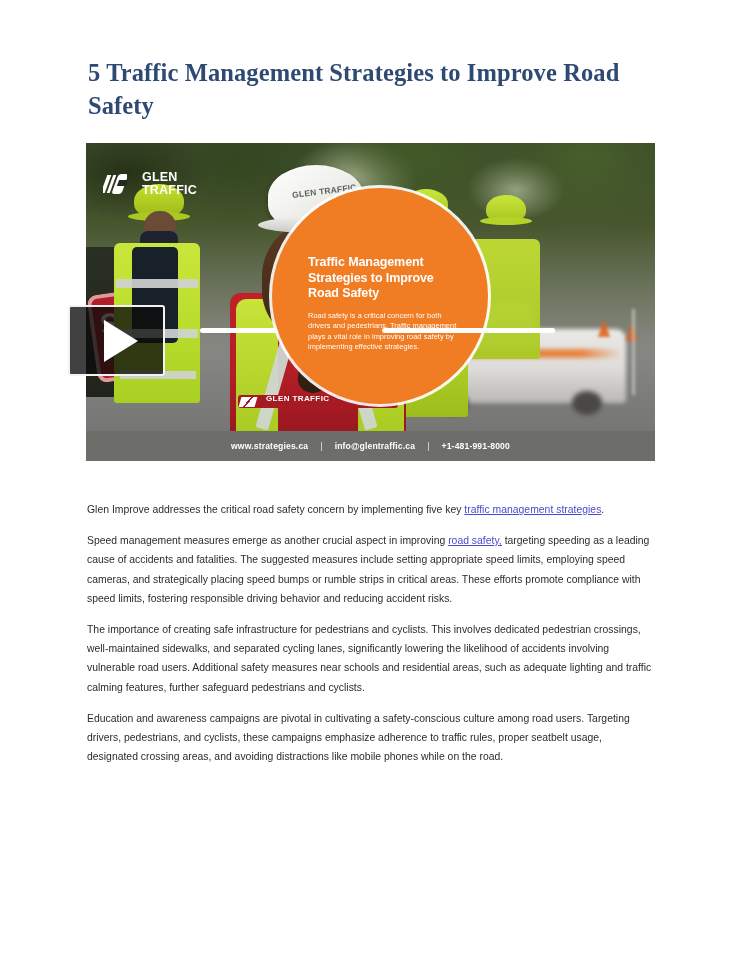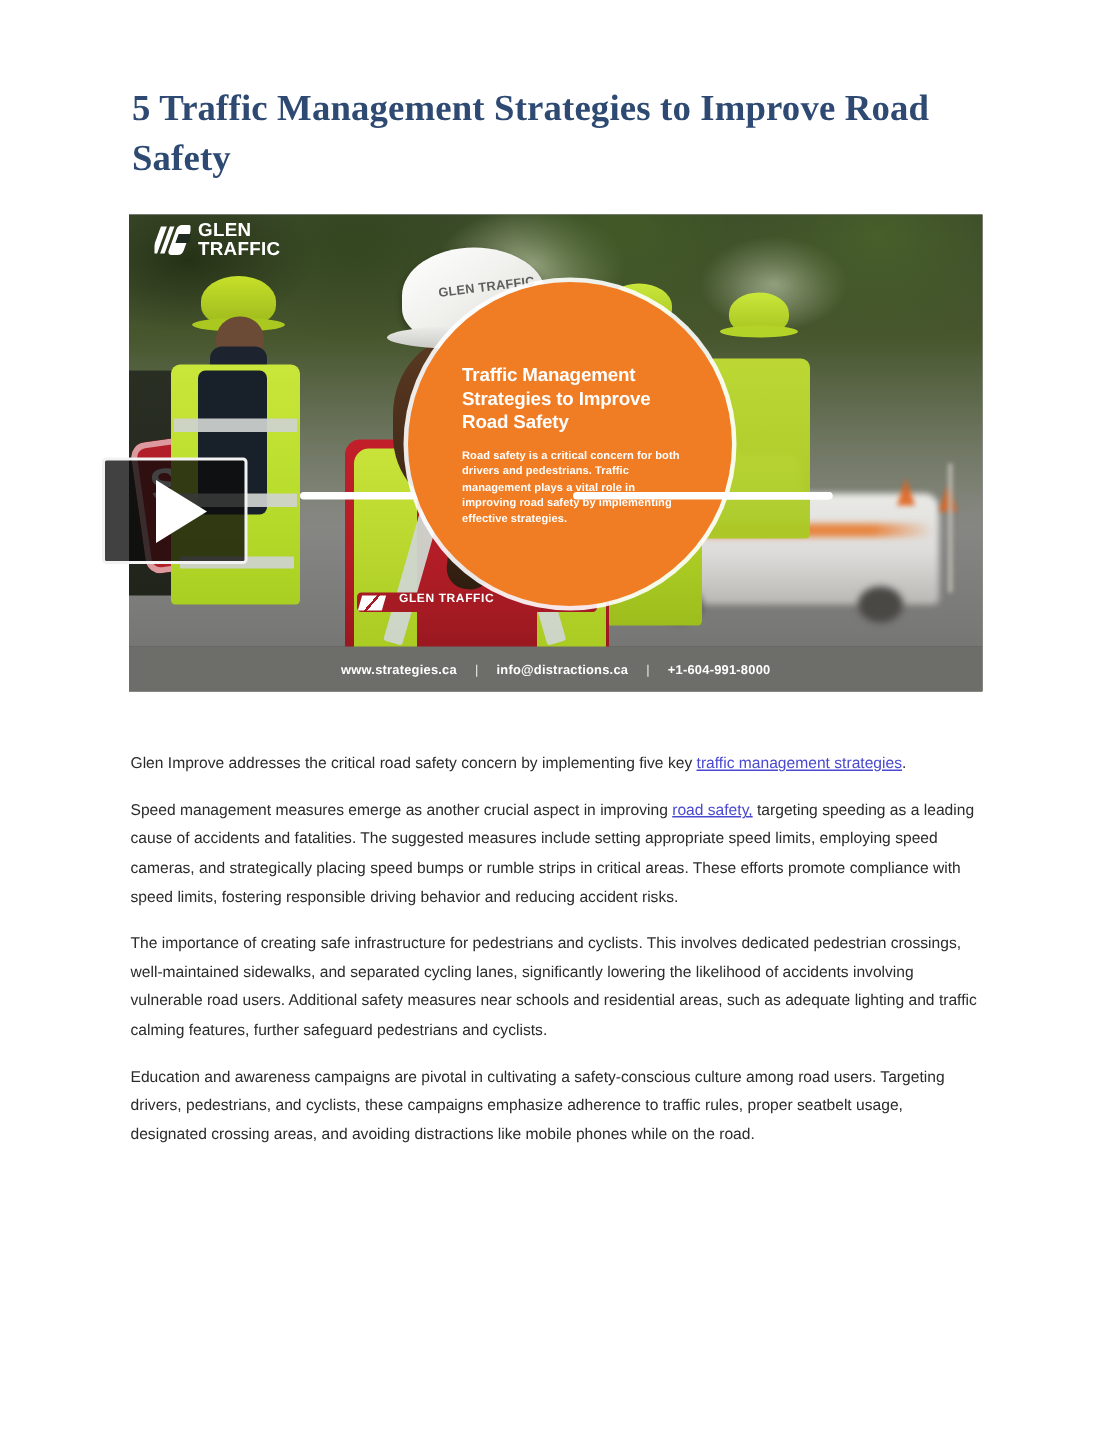--- a/index.html
+++ b/index.html
@@ -262,36 +262,36 @@
     top: 45px;
     width: 216px;
     height: 216px;
     background: #f07c24;
     border-radius: 50%;
     box-shadow: 0 0 0 3px rgba(255,255,255,.9);
   }
   .circle-inner {
     position: absolute;
     left: 222px;
-    top: 100px;
+    top: 112px;
     width: 150px;
   }
   .circle-heading {
     color: #ffffff;
     font-weight: bold;
     font-size: 12.5px;
     line-height: 15.5px;
     letter-spacing: -0.1px;
   }
   .circle-body {
     margin-top: 9px;
     color: #ffffff;
     font-size: 7.4px;
     line-height: 10.6px;
-    font-weight: bold;
+    font-weight: normal;
     letter-spacing: 0.05px;
   }
 
   
   .white-rule {
     position: absolute;
     left: 114px;
     top: 185px;
     width: 355px;
     height: 5px;
@@ -300,24 +300,24 @@
   }
   .white-rule.seg-right {
     left: 296px;
     width: 173px;
   }
 
   
   .brand-logo {
     position: absolute;
     left: 17px;
-    top: 4px;
+    top: 28px;
     display: flex;
     align-items: center;
-    gap: 5px;
+    gap: 15px;
   }
   .brand-mark {
     width: 24px; height: 24px;
     position: relative;
     overflow: hidden;
   }
   .brand-mark i {
     position: absolute;
     background: #ffffff;
     transform: skewX(-20deg);
@@ -482,23 +482,23 @@
       </div>
       <div>
         <div class="brand-text">GLEN</div>
         <div class="brand-text">TRAFFIC</div>
       </div>
     </div>
 
     <div class="contact-bar">
       <span>www.strategies.ca</span>
       <span class="sep">|</span>
-      <span>info@distractions.ca</span>
+      <span>info@glentraffic.ca</span>
       <span class="sep">|</span>
-      <span>+1-604-991-8000</span>
+      <span>+1-481-991-8000</span>
     </div>
   </div>
 
   <div class="play-button">
     <div class="tri"></div>
   </div>
 </div>
 
 <div class="article">
   <p><span>Glen Improve addresses the critical road safety concern by implementing five key </span><a href="#">traffic management strategies</a><span>.</span></p>

